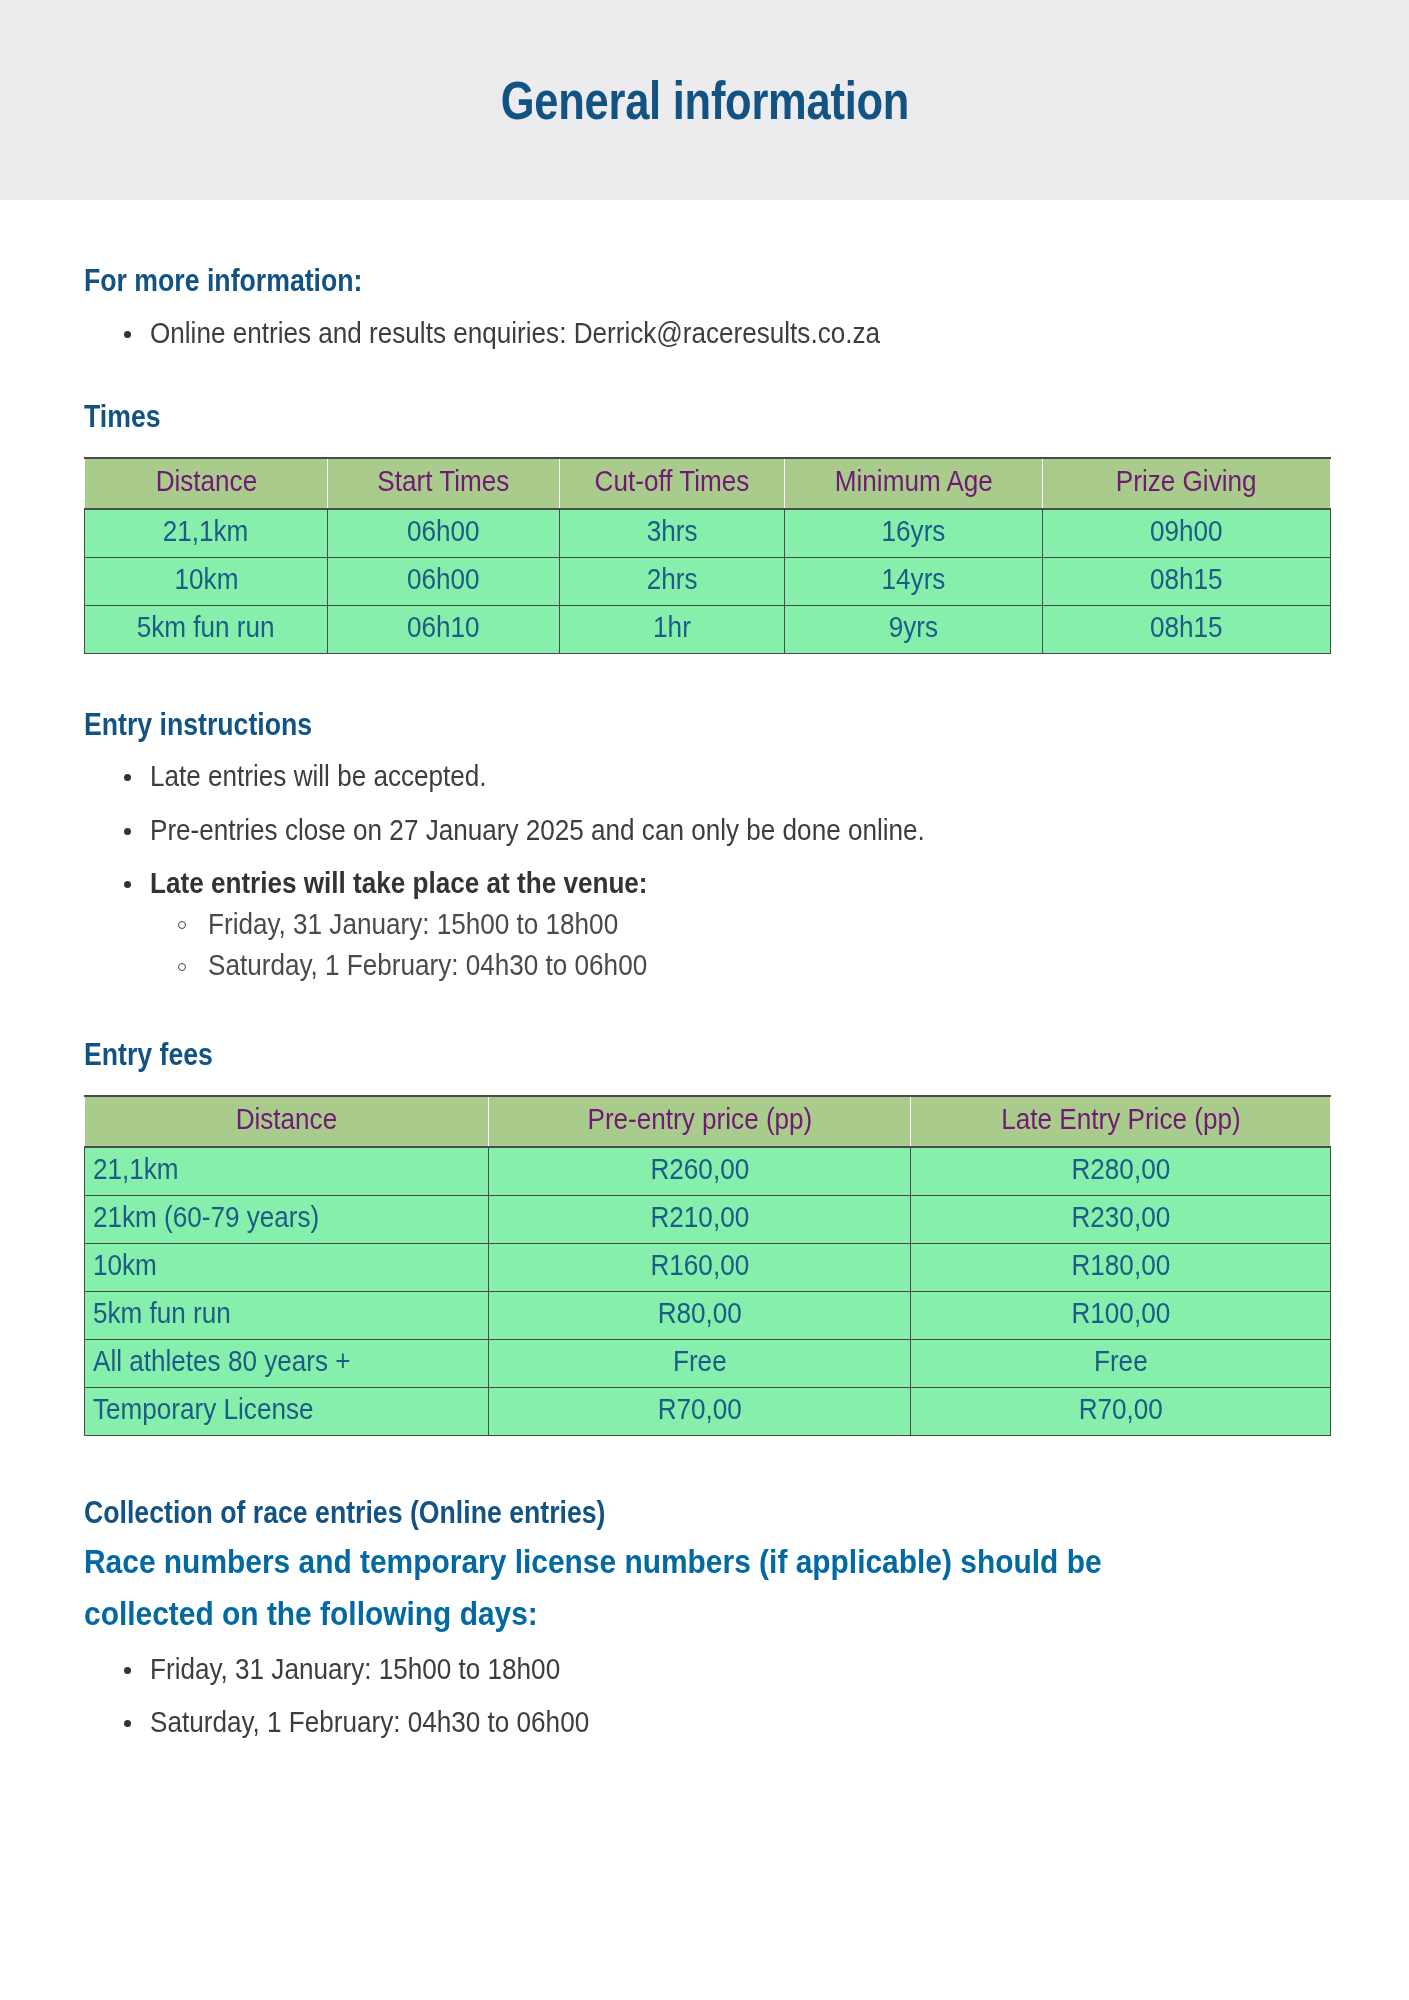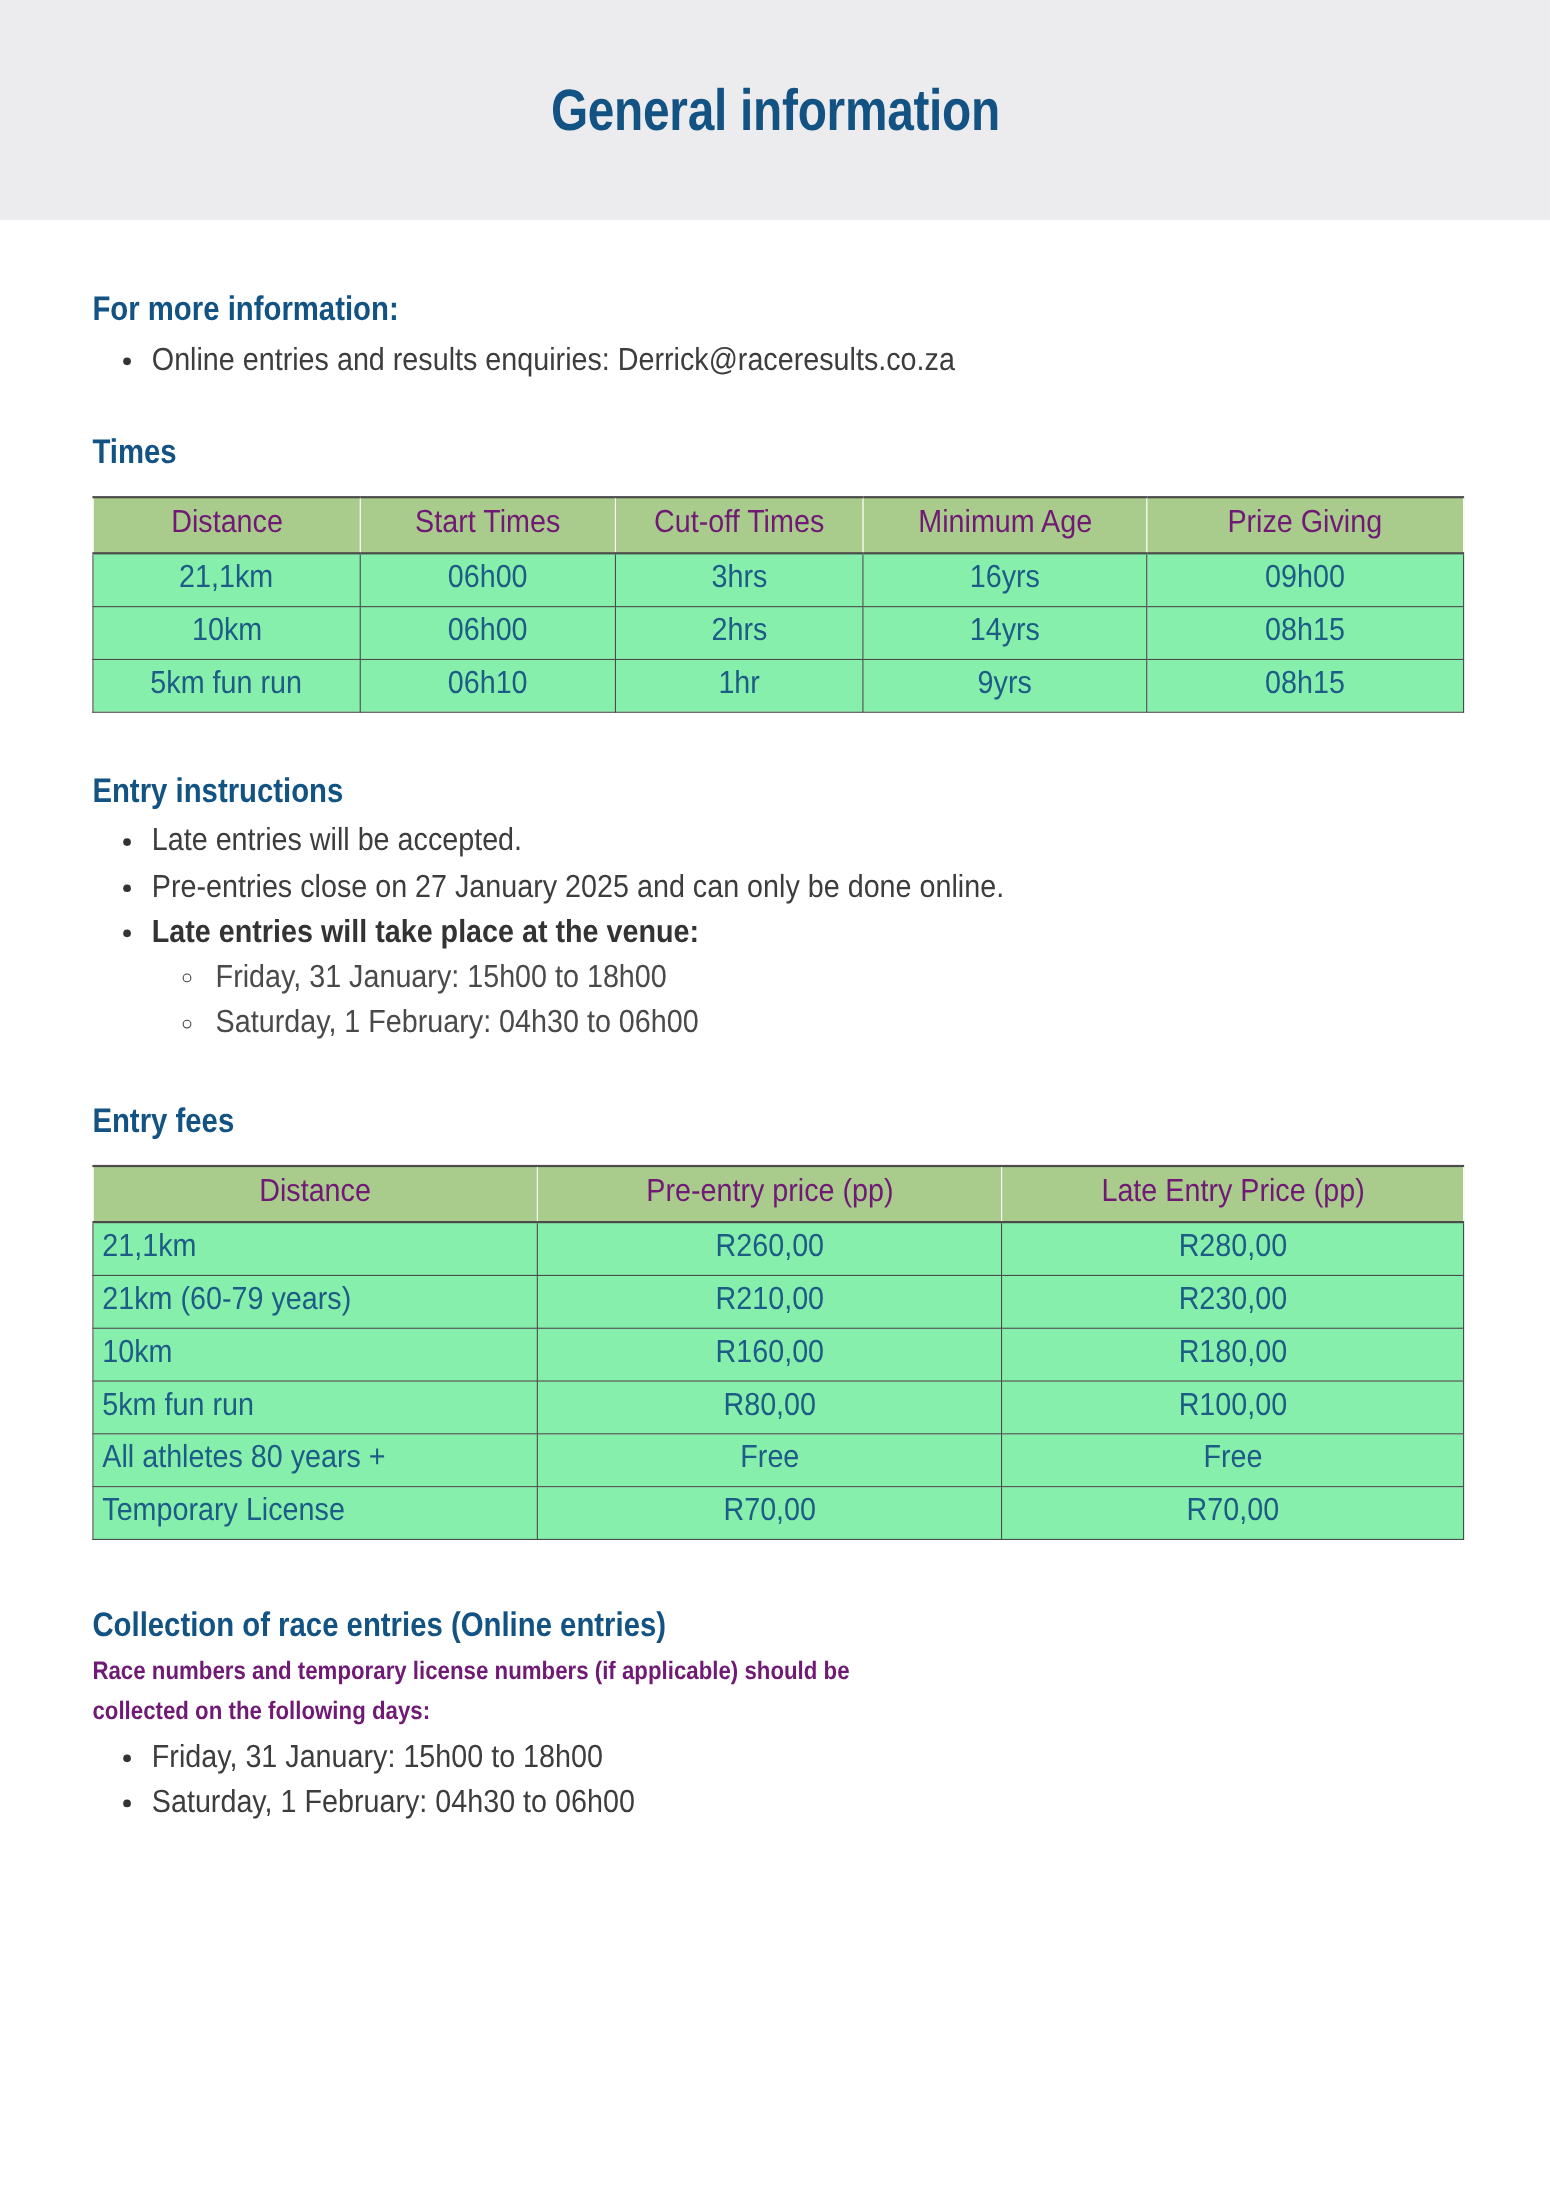--- a/index.html
+++ b/index.html
@@ -71,21 +71,21 @@
     list-style: none;
     margin: 6px 0 0 0;
     padding: 0;
   }
   ul.bullets > li {
     position: relative;
     padding-left: 54px;
     color: #3d3d3d;
     font-size: 29px;
     line-height: 1.42;
-    margin: 0;
+    margin: 12px;
   }
   ul.bullets > li > .bullet-dot {
     position: absolute;
     left: 28px;
     top: 0.62em;
     width: 7px;
     height: 7px;
     background: #333333;
     border-radius: 50%;
   }
@@ -167,22 +167,22 @@
   table.fees-table col.f3 { width: 420px; }
   table.fees-table td.left-cell {
     text-align: left;
     padding-left: 8px;
   }
   table.fees-table td.left-cell .cell-txt {
     transform-origin: left center;
   }
 
   .collect-bold-line {
-    color: #701a75;
-    font-size: 23px;
+    color: #0369a1;
+    font-size: 34px;
     font-weight: bold;
     line-height: 1.35;
     margin-top: 6px;
   }
   .collect-bold-line .txt { transform: scaleX(0.88); }
 </style>
 </head>
 <body>
 
 <div class="page">

